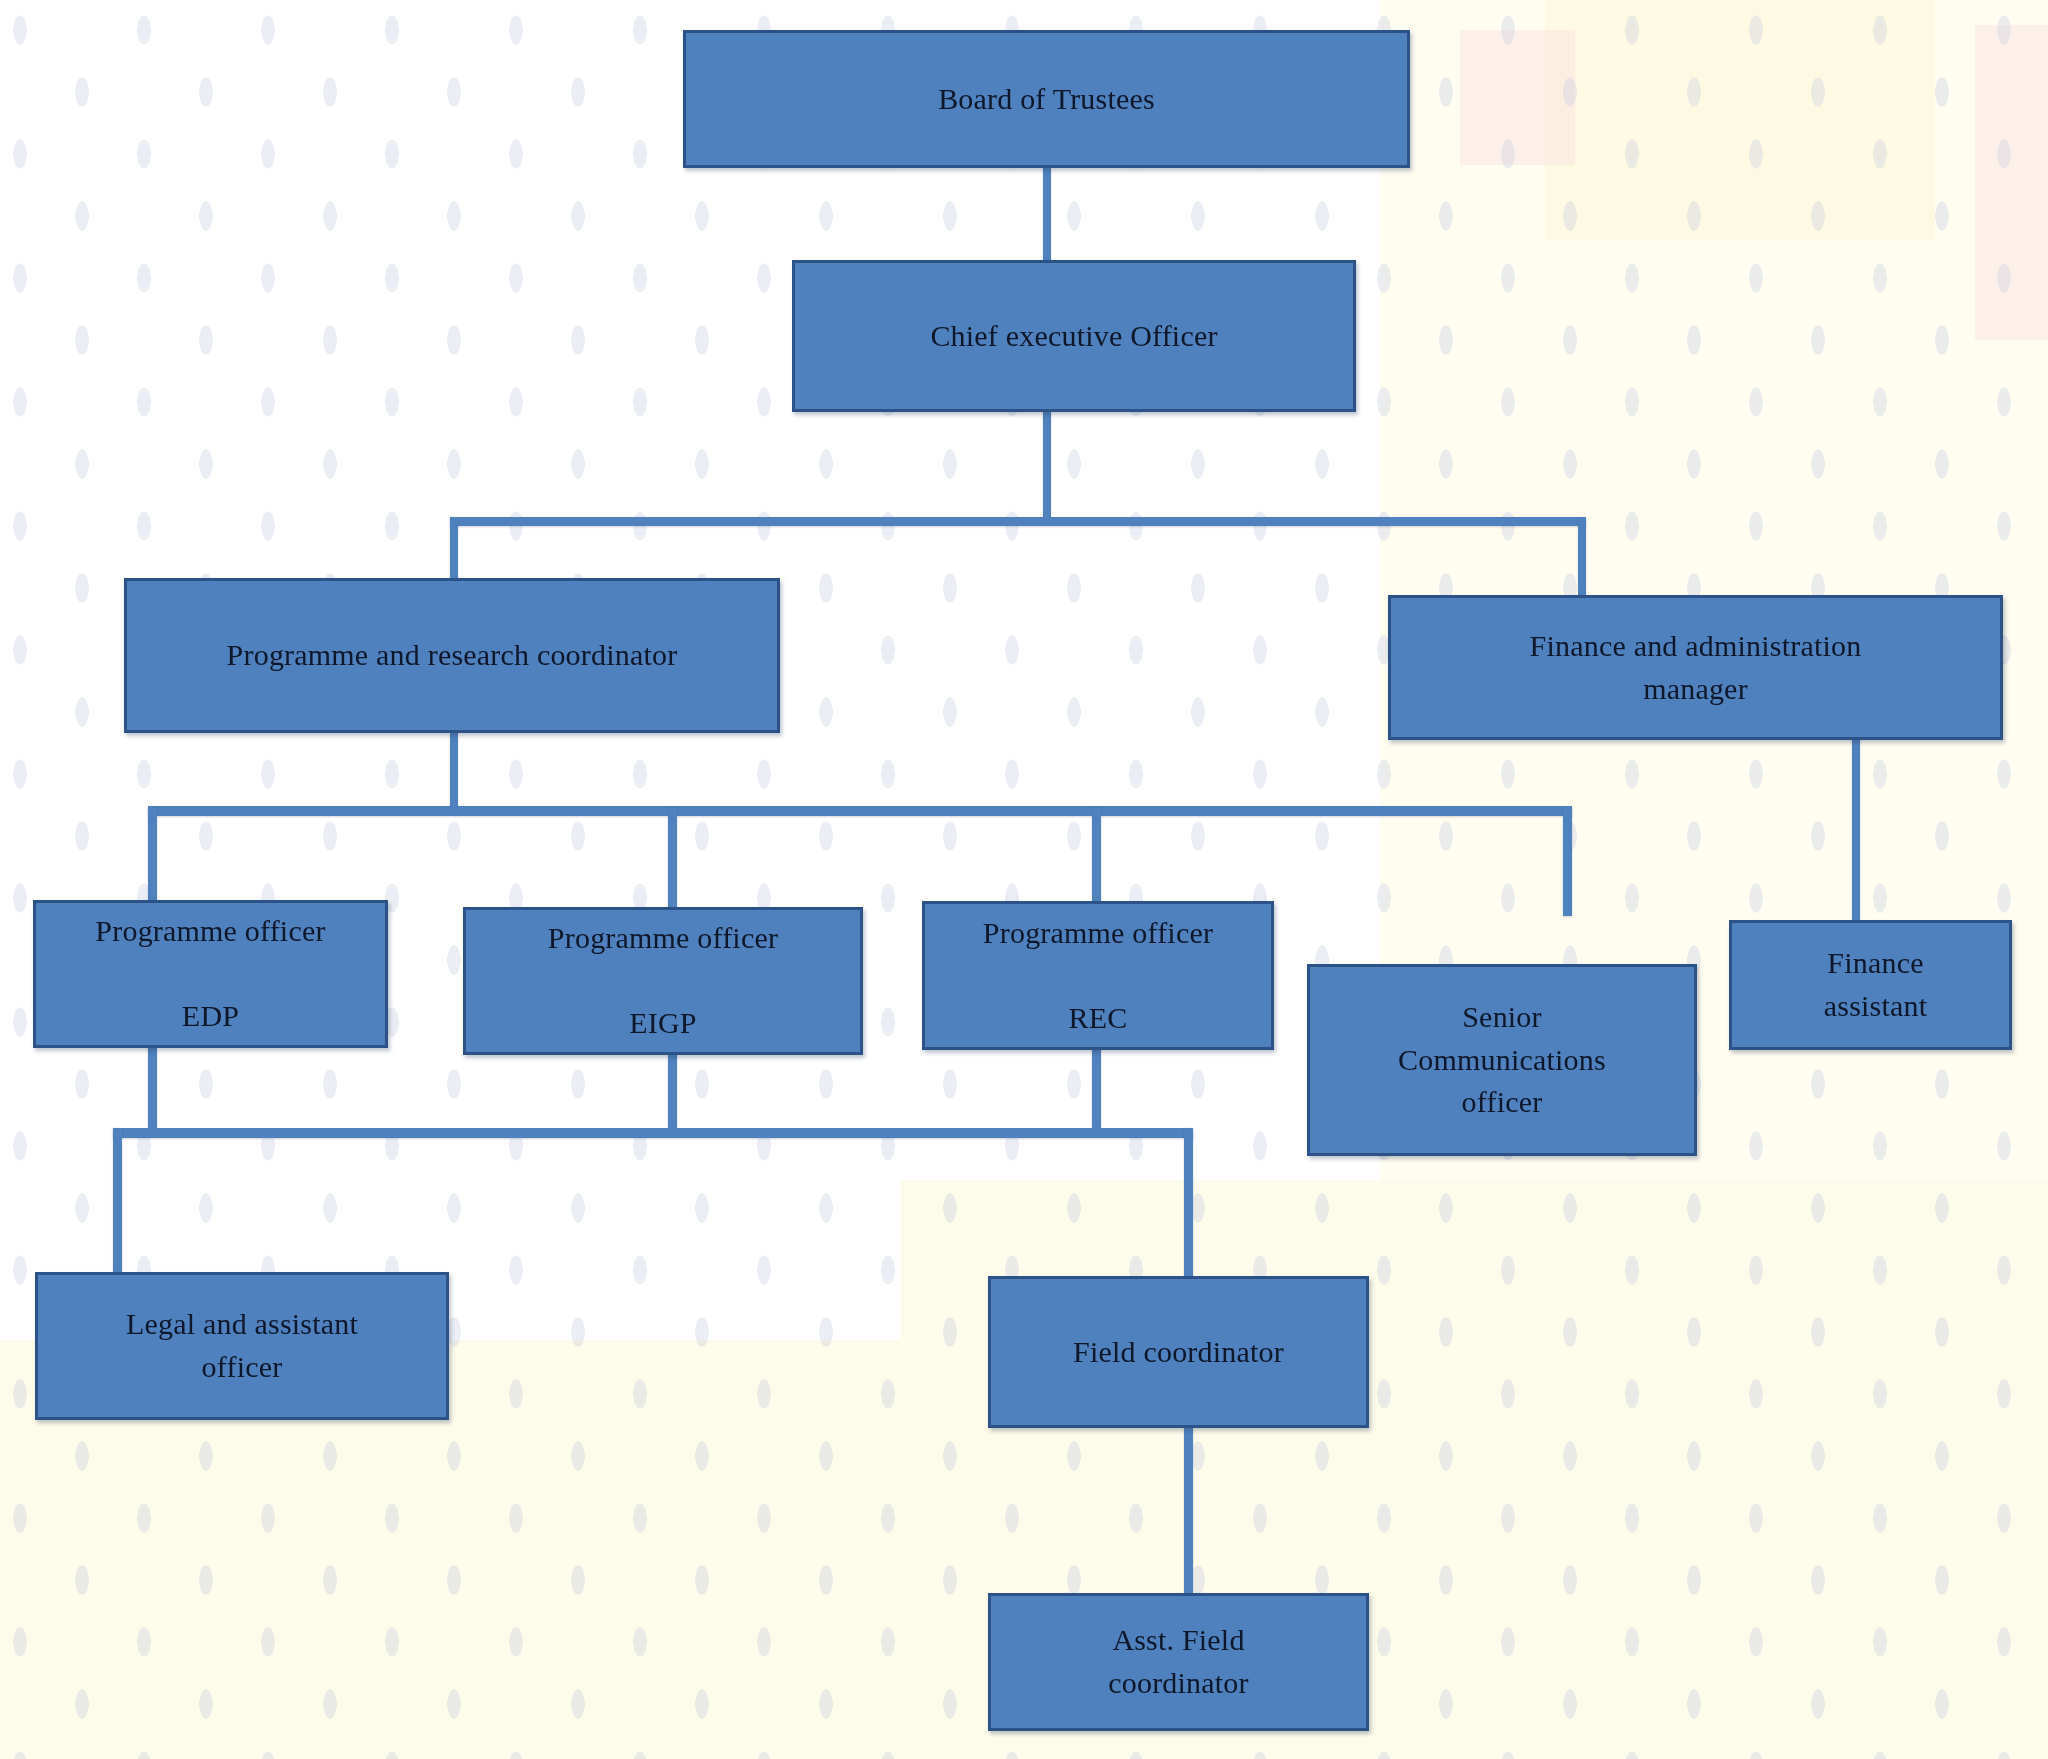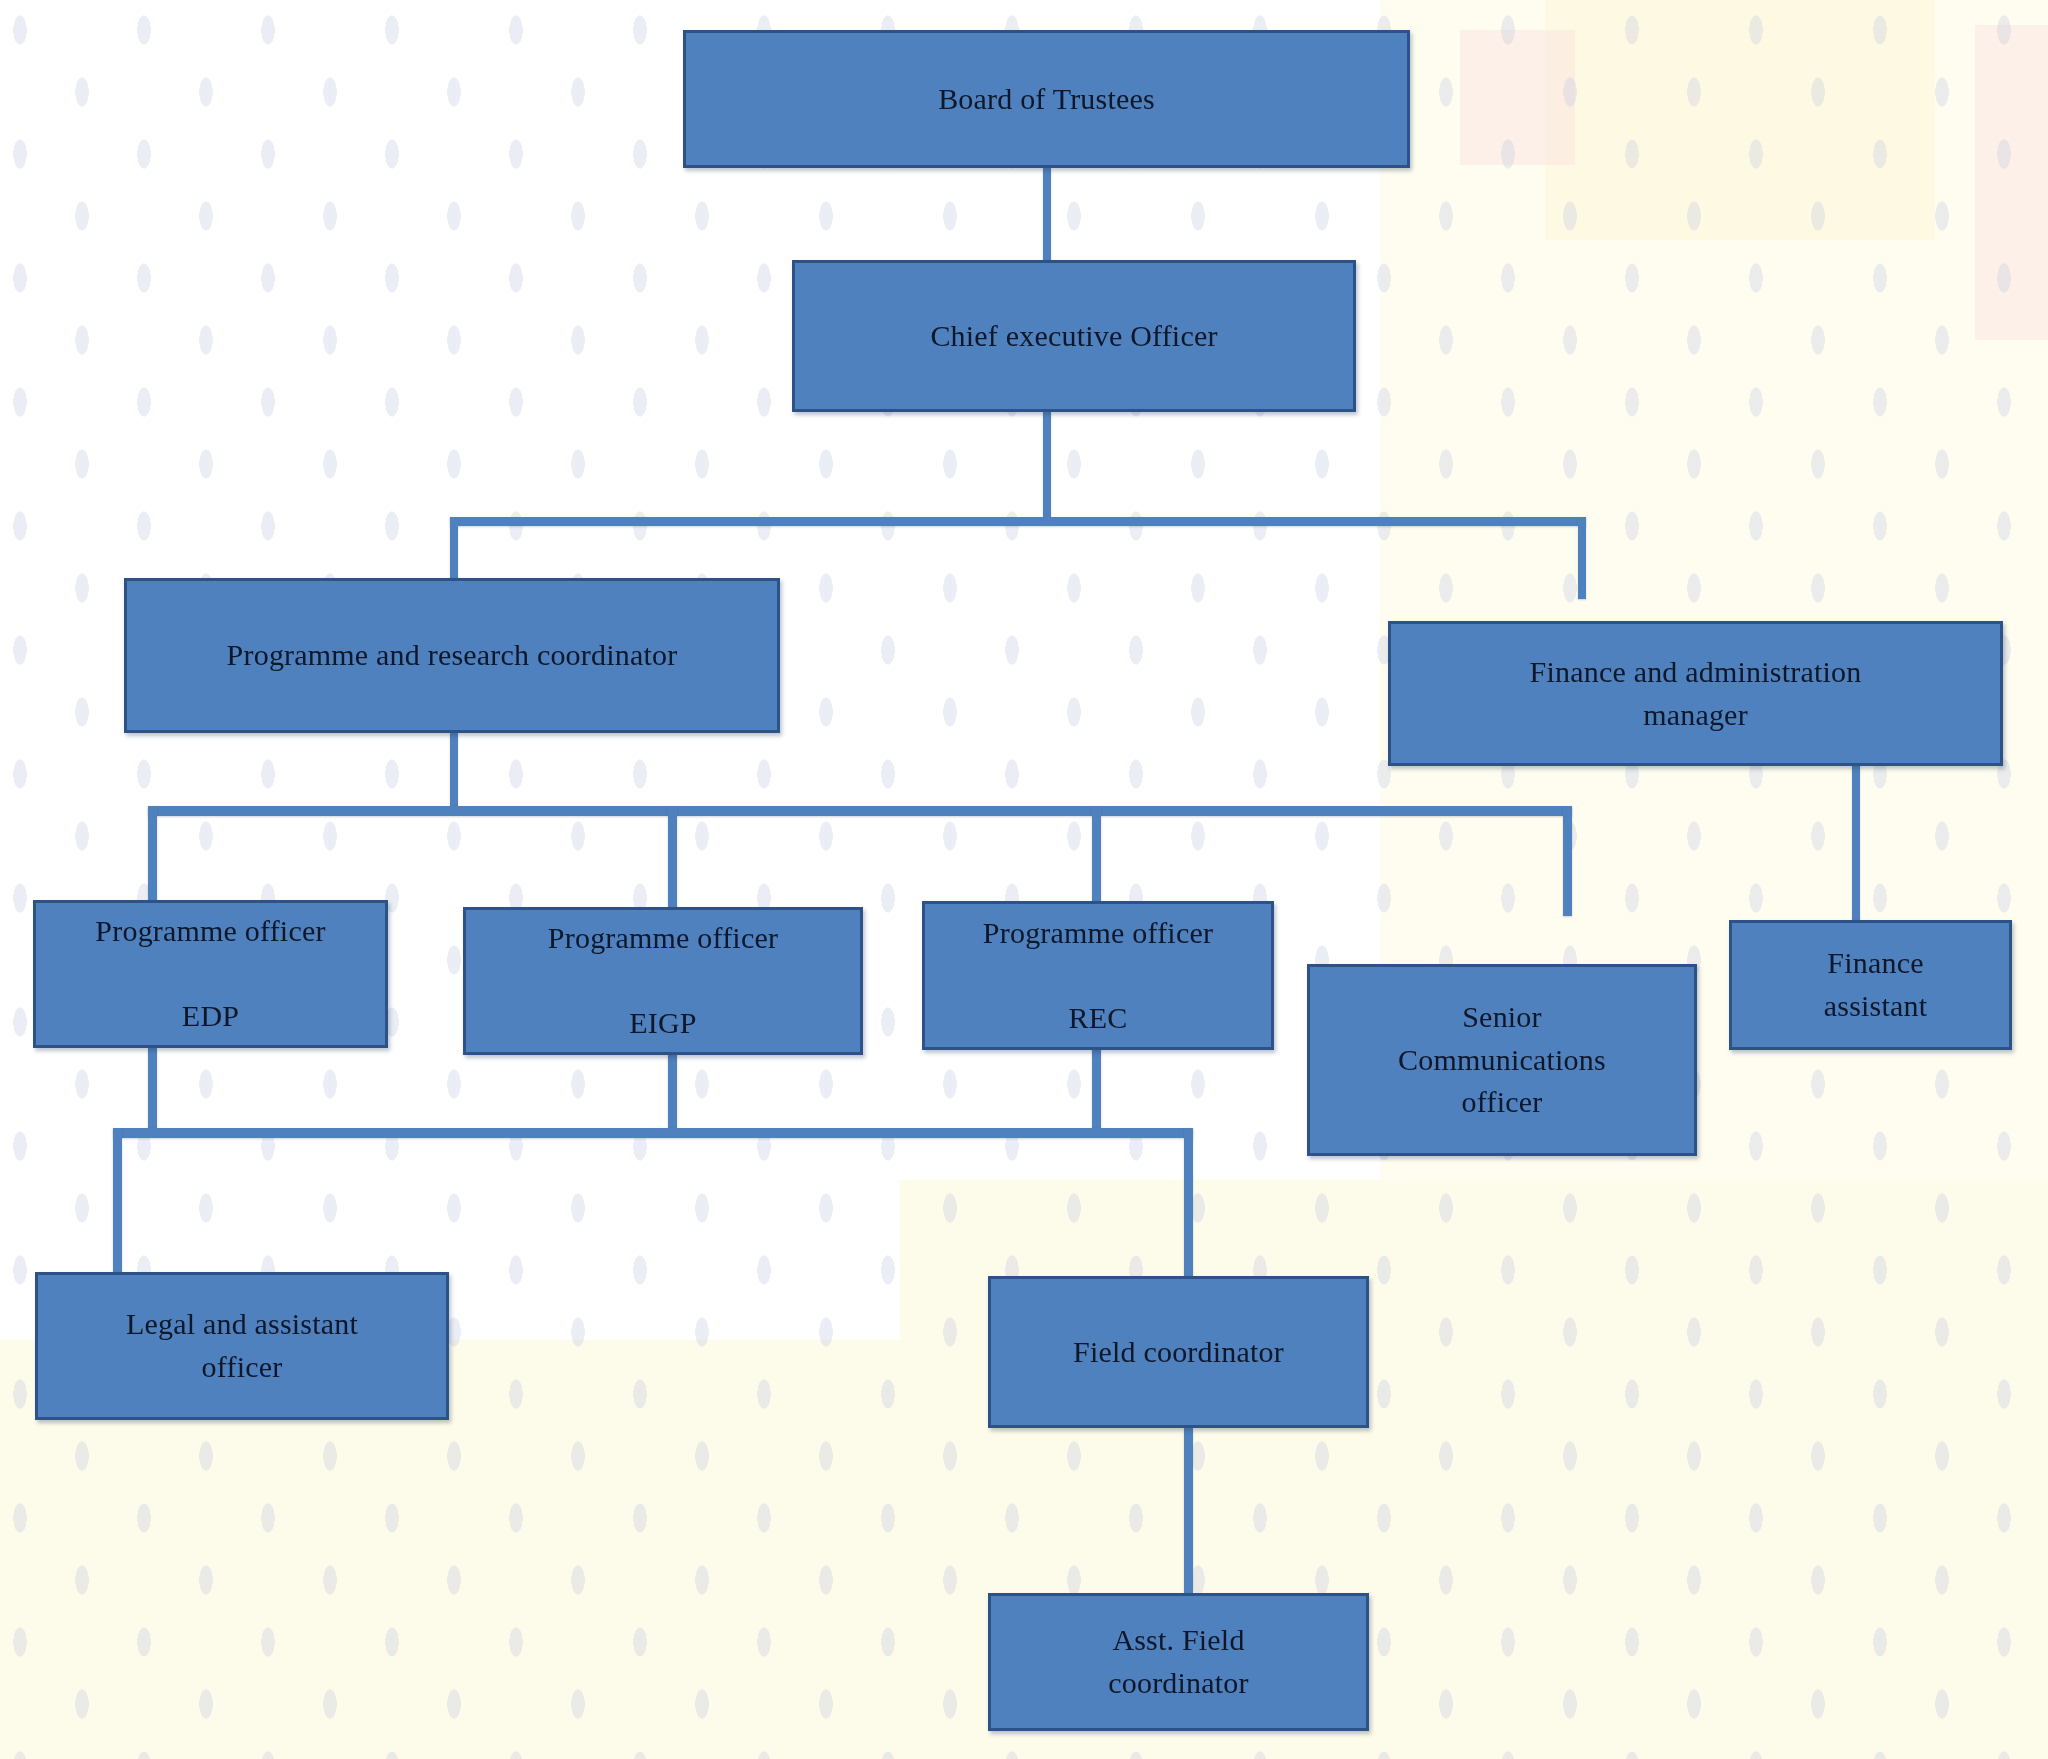--- a/index.html
+++ b/index.html
@@ -159,21 +159,21 @@
   </div>
 
   <div class="node" style="left:792px; top:260px; width:564px; height:152px;">
     <span class="line">Chief executive Officer</span>
   </div>
 
   <div class="node" style="left:124px; top:578px; width:656px; height:155px;">
     <span class="line">Programme and research coordinator</span>
   </div>
 
-  <div class="node" style="left:1388px; top:621px; width:615px; height:145px;">
+  <div class="node" style="left:1388px; top:595px; width:615px; height:145px;">
     <span class="line">Finance and administration</span>
     <span class="line">manager</span>
   </div>
 
   <div class="node two-line-gap" style="left:33px; top:900px; width:355px; height:148px;">
     <span class="line">Programme officer</span>
     <span class="line">EDP</span>
   </div>
 
   <div class="node two-line-gap" style="left:463px; top:907px; width:400px; height:148px;">

